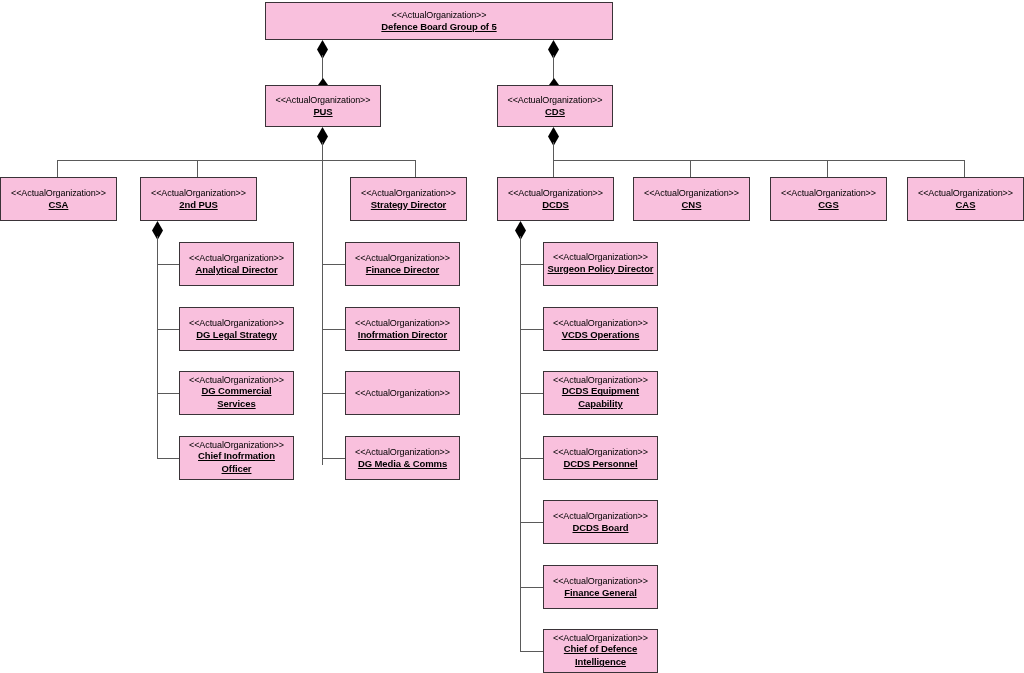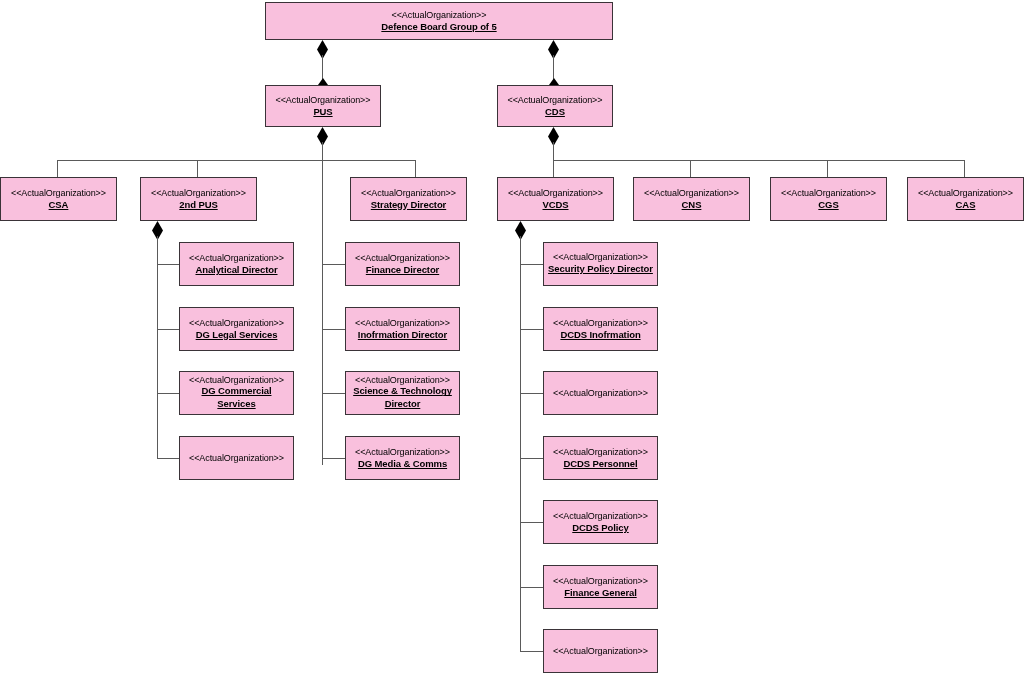--- a/index.html
+++ b/index.html
@@ -156,88 +156,90 @@
   <div class="node" style="left:140px; top:177px; width:117px; height:44px;">
     <span class="stereotype">&lt;&lt;ActualOrganization&gt;&gt;</span>
     <span class="nodename">2nd PUS</span>
   </div>
   <div class="node" style="left:350px; top:177px; width:117px; height:44px;">
     <span class="stereotype">&lt;&lt;ActualOrganization&gt;&gt;</span>
     <span class="nodename">Strategy Director</span>
   </div>
   <div class="node" style="left:497px; top:177px; width:117px; height:44px;">
     <span class="stereotype">&lt;&lt;ActualOrganization&gt;&gt;</span>
-    <span class="nodename">VCDS</span>
+    <span class="nodename">DCDS</span>
   </div>
   <div class="node" style="left:633px; top:177px; width:117px; height:44px;">
     <span class="stereotype">&lt;&lt;ActualOrganization&gt;&gt;</span>
     <span class="nodename">CNS</span>
   </div>
   <div class="node" style="left:770px; top:177px; width:117px; height:44px;">
     <span class="stereotype">&lt;&lt;ActualOrganization&gt;&gt;</span>
     <span class="nodename">CGS</span>
   </div>
   <div class="node" style="left:907px; top:177px; width:117px; height:44px;">
     <span class="stereotype">&lt;&lt;ActualOrganization&gt;&gt;</span>
     <span class="nodename">CAS</span>
   </div>
 
   <div class="node" style="left:179px; top:242px; width:115px; height:44px;">
     <span class="stereotype">&lt;&lt;ActualOrganization&gt;&gt;</span>
     <span class="nodename">Analytical Director</span>
   </div>
   <div class="node" style="left:179px; top:307px; width:115px; height:44px;">
     <span class="stereotype">&lt;&lt;ActualOrganization&gt;&gt;</span>
-    <span class="nodename">DG Legal Services</span>
+    <span class="nodename">DG Legal Strategy</span>
   </div>
   <div class="node tall" style="left:179px; top:371px; width:115px; height:44px;">
     <span class="stereotype">&lt;&lt;ActualOrganization&gt;&gt;</span>
     <span class="nodename">DG Commercial Services</span>
   </div>
   <div class="node tall" style="left:179px; top:436px; width:115px; height:44px;">
     <span class="stereotype">&lt;&lt;ActualOrganization&gt;&gt;</span>
+    <span class="nodename">Chief Inofrmation Officer</span>
   </div>
 
   <div class="node" style="left:345px; top:242px; width:115px; height:44px;">
     <span class="stereotype">&lt;&lt;ActualOrganization&gt;&gt;</span>
     <span class="nodename">Finance Director</span>
   </div>
   <div class="node" style="left:345px; top:307px; width:115px; height:44px;">
     <span class="stereotype">&lt;&lt;ActualOrganization&gt;&gt;</span>
     <span class="nodename">Inofrmation Director</span>
   </div>
   <div class="node tall" style="left:345px; top:371px; width:115px; height:44px;">
     <span class="stereotype">&lt;&lt;ActualOrganization&gt;&gt;</span>
-    <span class="nodename">Science &amp; Technology Director</span>
   </div>
   <div class="node" style="left:345px; top:436px; width:115px; height:44px;">
     <span class="stereotype">&lt;&lt;ActualOrganization&gt;&gt;</span>
     <span class="nodename">DG Media &amp; Comms</span>
   </div>
 
   <div class="node tall" style="left:543px; top:242px; width:115px; height:44px;">
     <span class="stereotype">&lt;&lt;ActualOrganization&gt;&gt;</span>
-    <span class="nodename">Security Policy Director</span>
+    <span class="nodename">Surgeon Policy Director</span>
   </div>
   <div class="node" style="left:543px; top:307px; width:115px; height:44px;">
     <span class="stereotype">&lt;&lt;ActualOrganization&gt;&gt;</span>
-    <span class="nodename">DCDS Inofrmation</span>
+    <span class="nodename">VCDS Operations</span>
   </div>
   <div class="node tall" style="left:543px; top:371px; width:115px; height:44px;">
     <span class="stereotype">&lt;&lt;ActualOrganization&gt;&gt;</span>
+    <span class="nodename">DCDS Equipment Capability</span>
   </div>
   <div class="node" style="left:543px; top:436px; width:115px; height:44px;">
     <span class="stereotype">&lt;&lt;ActualOrganization&gt;&gt;</span>
     <span class="nodename">DCDS Personnel</span>
   </div>
   <div class="node" style="left:543px; top:500px; width:115px; height:44px;">
     <span class="stereotype">&lt;&lt;ActualOrganization&gt;&gt;</span>
-    <span class="nodename">DCDS Policy</span>
+    <span class="nodename">DCDS Board</span>
   </div>
   <div class="node" style="left:543px; top:565px; width:115px; height:44px;">
     <span class="stereotype">&lt;&lt;ActualOrganization&gt;&gt;</span>
     <span class="nodename">Finance General</span>
   </div>
   <div class="node tall" style="left:543px; top:629px; width:115px; height:44px;">
     <span class="stereotype">&lt;&lt;ActualOrganization&gt;&gt;</span>
+    <span class="nodename">Chief of Defence Intelligence</span>
   </div>
 
 </div>
 
 </body></html>

